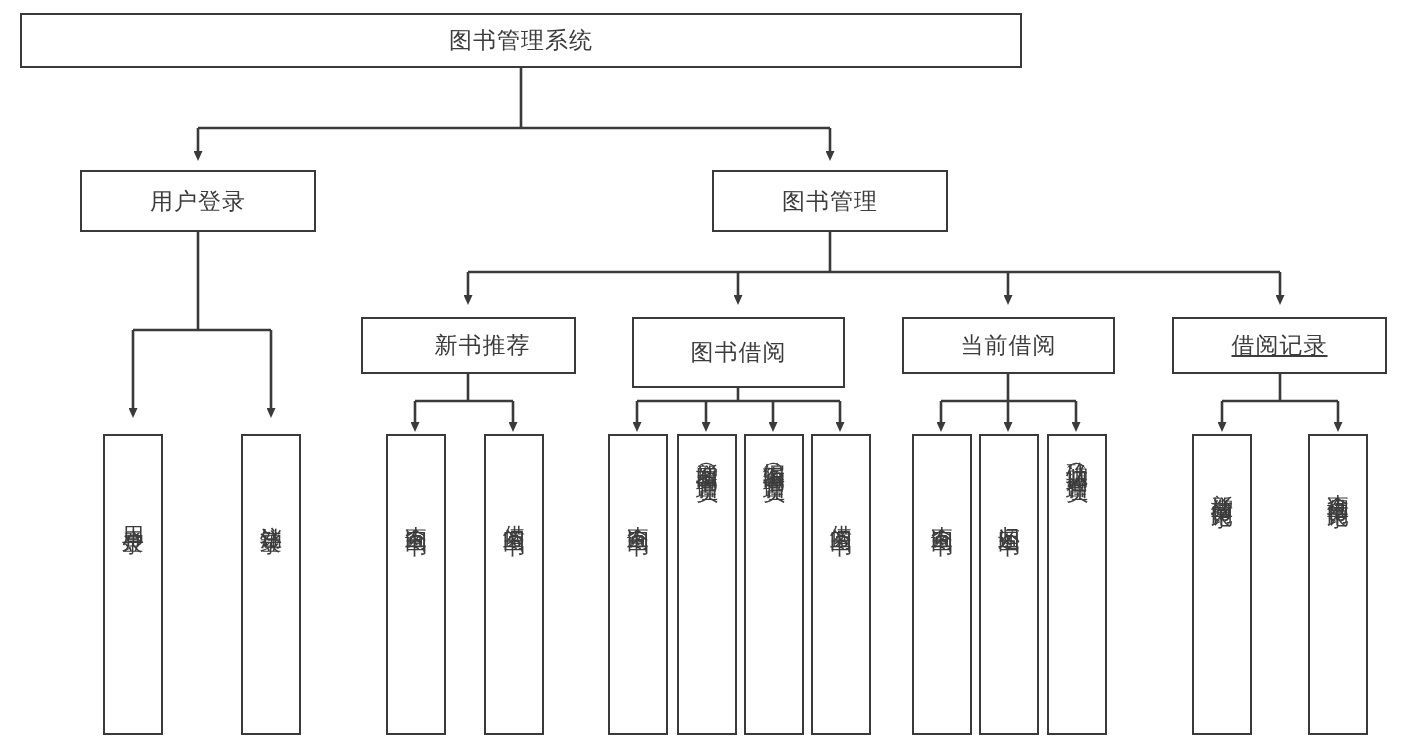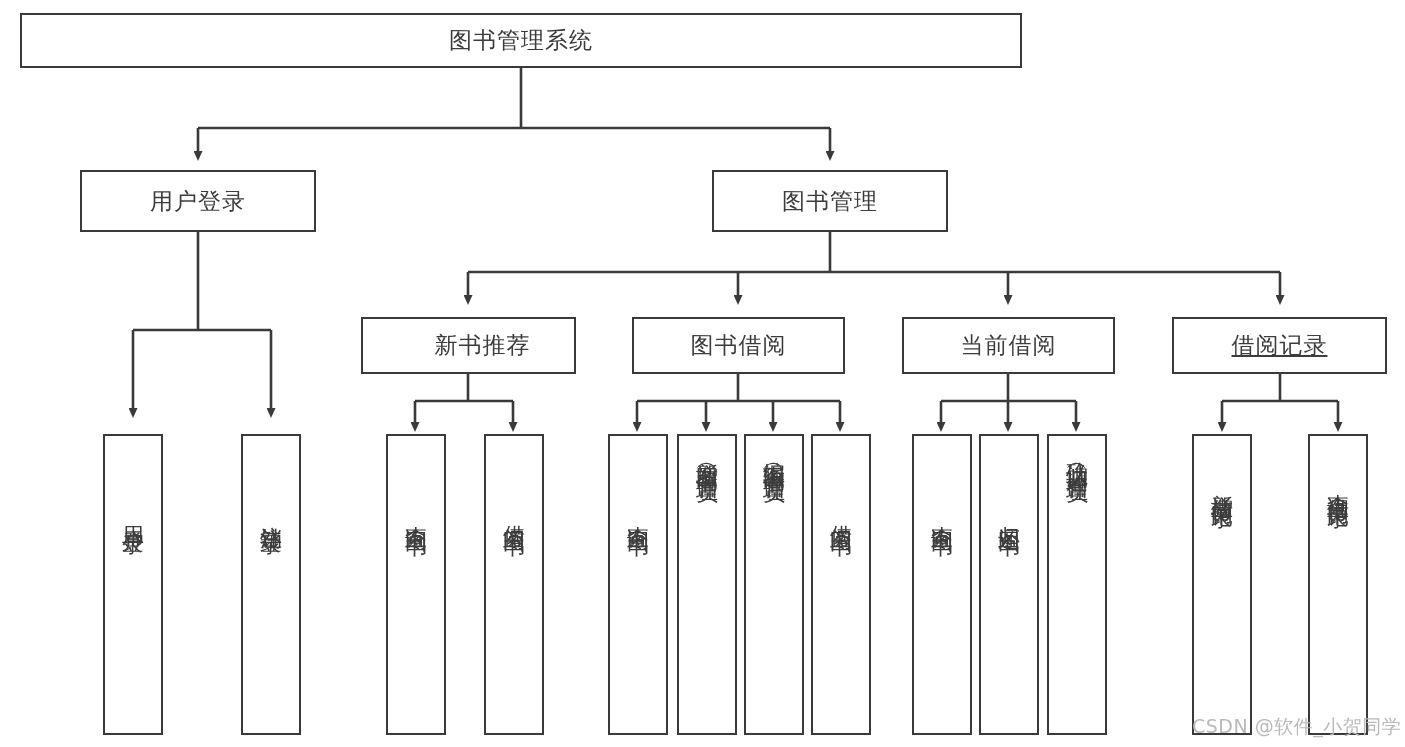--- a/index.html
+++ b/index.html
@@ -129,21 +129,21 @@
   <div class="node horiz" style="left:80px; top:170px; width:236px; height:62px;">
     <span class="node-label">用户登录</span>
   </div>
   <div class="node horiz" style="left:712px; top:170px; width:236px; height:62px;">
     <span class="node-label">图书管理</span>
   </div>
 
   <div class="node horiz" style="left:361px; top:317px; width:215px; height:57px;padding-left:28px;">
     <span class="node-label">新书推荐</span>
   </div>
-  <div class="node horiz" style="left:632px; top:317px; width:213px; height:57px;">
+  <div class="node horiz" style="left:632px; top:317px; width:213px; height:71px;">
     <span class="node-label">图书借阅</span>
   </div>
   <div class="node horiz" style="left:902px; top:317px; width:213px; height:57px;text-align:center;">
     <span class="node-label">当前借阅</span>
   </div>
   <div class="node horiz" style="left:1172px; top:317px; width:215px; height:57px;text-decoration:underline;">
     <span class="node-label">借阅记录</span>
   </div>
 
   <div class="node vert" style="left:103px; top:434px; width:60px; height:301px; padding-top:72px;">
@@ -183,15 +183,14 @@
     <span class="node-label">确认归还（管理员）</span>
   </div>
 
   <div class="node vert" style="left:1192px; top:434px; width:60px; height:301px; padding-top:40px;">
     <span class="node-label">新增借阅记录</span>
   </div>
   <div class="node vert" style="left:1308px; top:434px; width:60px; height:301px; padding-top:40px;">
     <span class="node-label">查询借阅记录</span>
   </div>
 
-  <div class="watermark" style="left:1192px; top:714px;">CSDN @软件_小贺同学</div>
 
 </div>
 
 </body></html>

